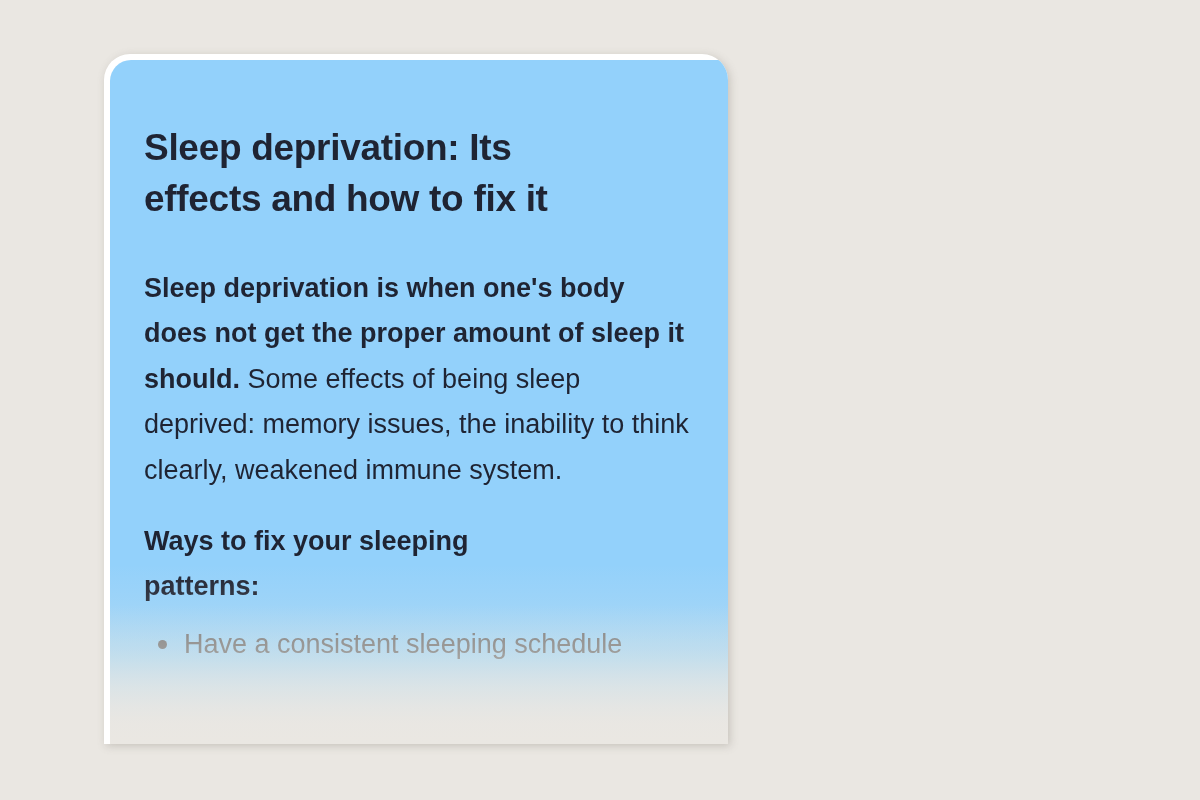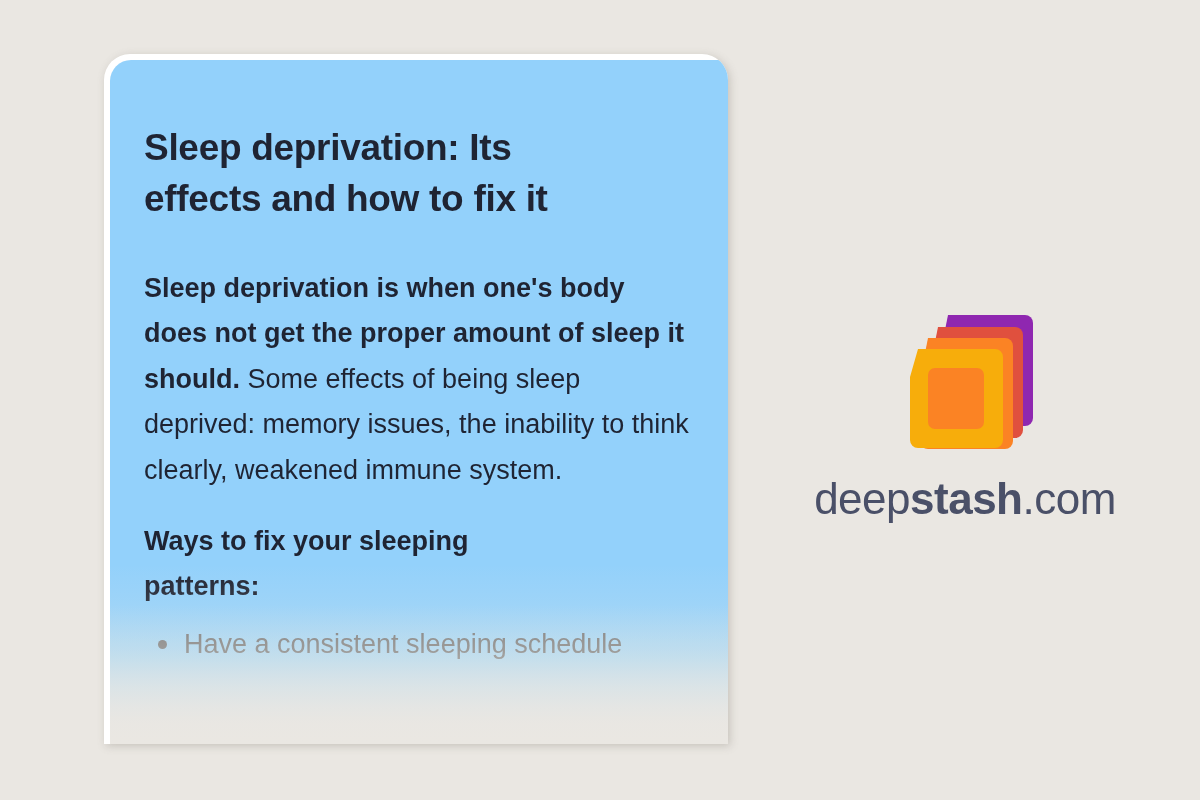--- a/index.html
+++ b/index.html
@@ -186,31 +186,14 @@
         <ul class="card-list">
           <li>Have a consistent sleeping schedule</li>
         </ul>
 
       </div>
 
       <div id="card-fade"></div>
     </div>
   </div>
 
-  <div id="brand">
-
-    <svg id="brand-logo" viewBox="0 0 150 150" aria-hidden="true">
-
-      <path d="M58 10 h77 a8 8 0 0 1 8 8 v95 a8 8 0 0 1 -8 8 h-77 a8 8 0 0 1 -8 -8 v-63 Z" fill="#8f27b0"></path>
-
-      <path d="M48 22 h77 a8 8 0 0 1 8 8 v95 a8 8 0 0 1 -8 8 h-77 a8 8 0 0 1 -8 -8 v-63 Z" fill="#e0503e"></path>
-
-      <path d="M38 33 h77 a8 8 0 0 1 8 8 v95 a8 8 0 0 1 -8 8 h-77 a8 8 0 0 1 -8 -8 v-63 Z" fill="#fb8324"></path>
-
-      <path d="M28 44 h77 a8 8 0 0 1 8 8 v83 a8 8 0 0 1 -8 8 h-77 a8 8 0 0 1 -8 -8 v-63 Z
-               M38 70 a7 7 0 0 1 7 -7 h42 a7 7 0 0 1 7 7 v47 a7 7 0 0 1 -7 7 h-42 a7 7 0 0 1 -7 -7 Z" fill="#f7ad0b" fill-rule="evenodd"></path>
-    </svg>
-
-    <div id="brand-wordmark"><span class="wm-light">deep</span><span class="wm-bold">stash</span><span class="wm-tld">.com</span></div>
-
-  </div>
 
 </div>
 
 </body></html>

